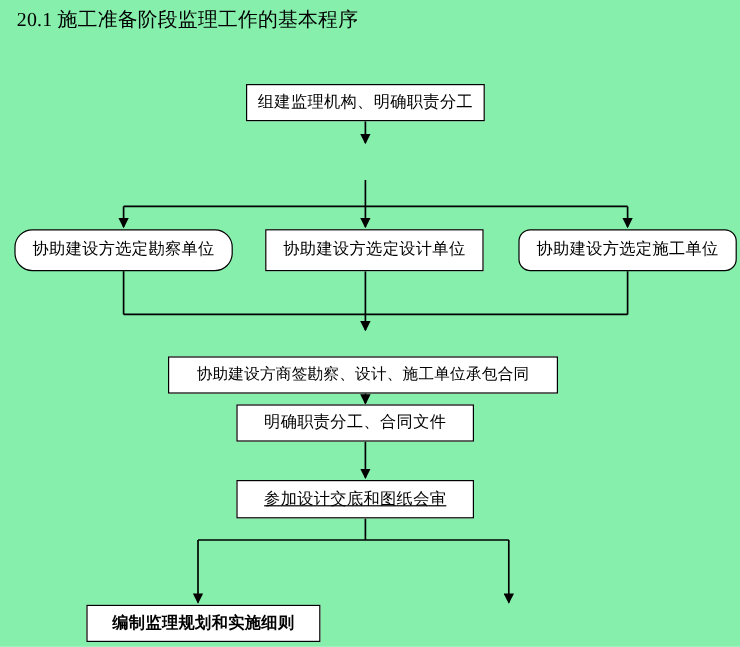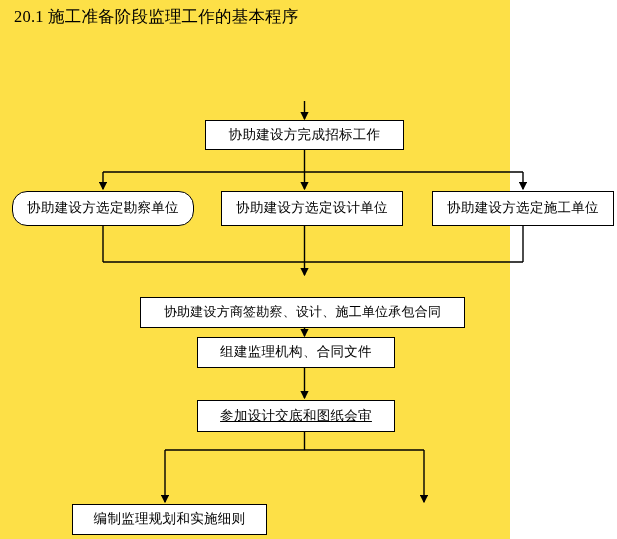--- a/index.html
+++ b/index.html
@@ -9,23 +9,23 @@
   }
   body {
     width: 617px;
     height: 539px;
     font-family: "Liberation Serif", "DejaVu Serif", serif;
     color: #000000;
     overflow: hidden;
   }
   #page {
     position: relative;
-    width: 510px;
+    width: 617px;
     height: 539px;
-    background: #fde047;
+    background: #86efac;
   }
   #title {
     position: absolute;
     left: 14px;
     top: 6px;
     font-size: 16.5px;
     line-height: 22px;
     letter-spacing: 0.2px;
     white-space: nowrap;
     color: #000000;
@@ -89,31 +89,31 @@
 
       <line x1="304.5" y1="368" x2="304.5" y2="398" marker-end="url(#arrow)"></line>
 
       <line x1="304.5" y1="432" x2="304.5" y2="450"></line>
       <line x1="165" y1="450" x2="424" y2="450"></line>
       <line x1="165" y1="450" x2="165" y2="502" marker-end="url(#arrow)"></line>
       <line x1="424" y1="450" x2="424" y2="502" marker-end="url(#arrow)"></line>
     </g>
   </svg>
 
+  <div class="node" style="left:205px; top:70px; width:199px; height:31px;">组建监理机构、明确职责分工</div>
 
-  <div class="node" style="left:205px; top:120px; width:199px; height:30px;">协助建设方完成招标工作</div>
 
   <div class="node" style="left:12px; top:191px; width:182px; height:35px;border-radius:15px;">协助建设方选定勘察单位</div>
 
   <div class="node" style="left:221px; top:191px; width:182px; height:35px;">协助建设方选定设计单位</div>
 
-  <div class="node" style="left:432px; top:191px; width:182px; height:35px;">协助建设方选定施工单位</div>
+  <div class="node" style="left:432px; top:191px; width:182px; height:35px;border-radius:10px;">协助建设方选定施工单位</div>
 
   <div class="node wide-label" style="left:140px; top:277px; width:325px; height:31px;margin-top:20px;">协助建设方商签勘察、设计、施工单位承包合同</div>
 
-  <div class="node" style="left:197px; top:337px; width:198px; height:31px;">组建监理机构、合同文件</div>
+  <div class="node" style="left:197px; top:337px; width:198px; height:31px;">明确职责分工、合同文件</div>
 
   <div class="node" style="left:197px; top:400px; width:198px; height:32px;text-decoration:underline;">参加设计交底和图纸会审</div>
 
-  <div class="node" style="left:72px; top:504px; width:195px; height:31px;">编制监理规划和实施细则</div>
+  <div class="node" style="left:72px; top:504px; width:195px; height:31px;font-weight:bold;">编制监理规划和实施细则</div>
 
 
 </div>
 
 </body></html>

